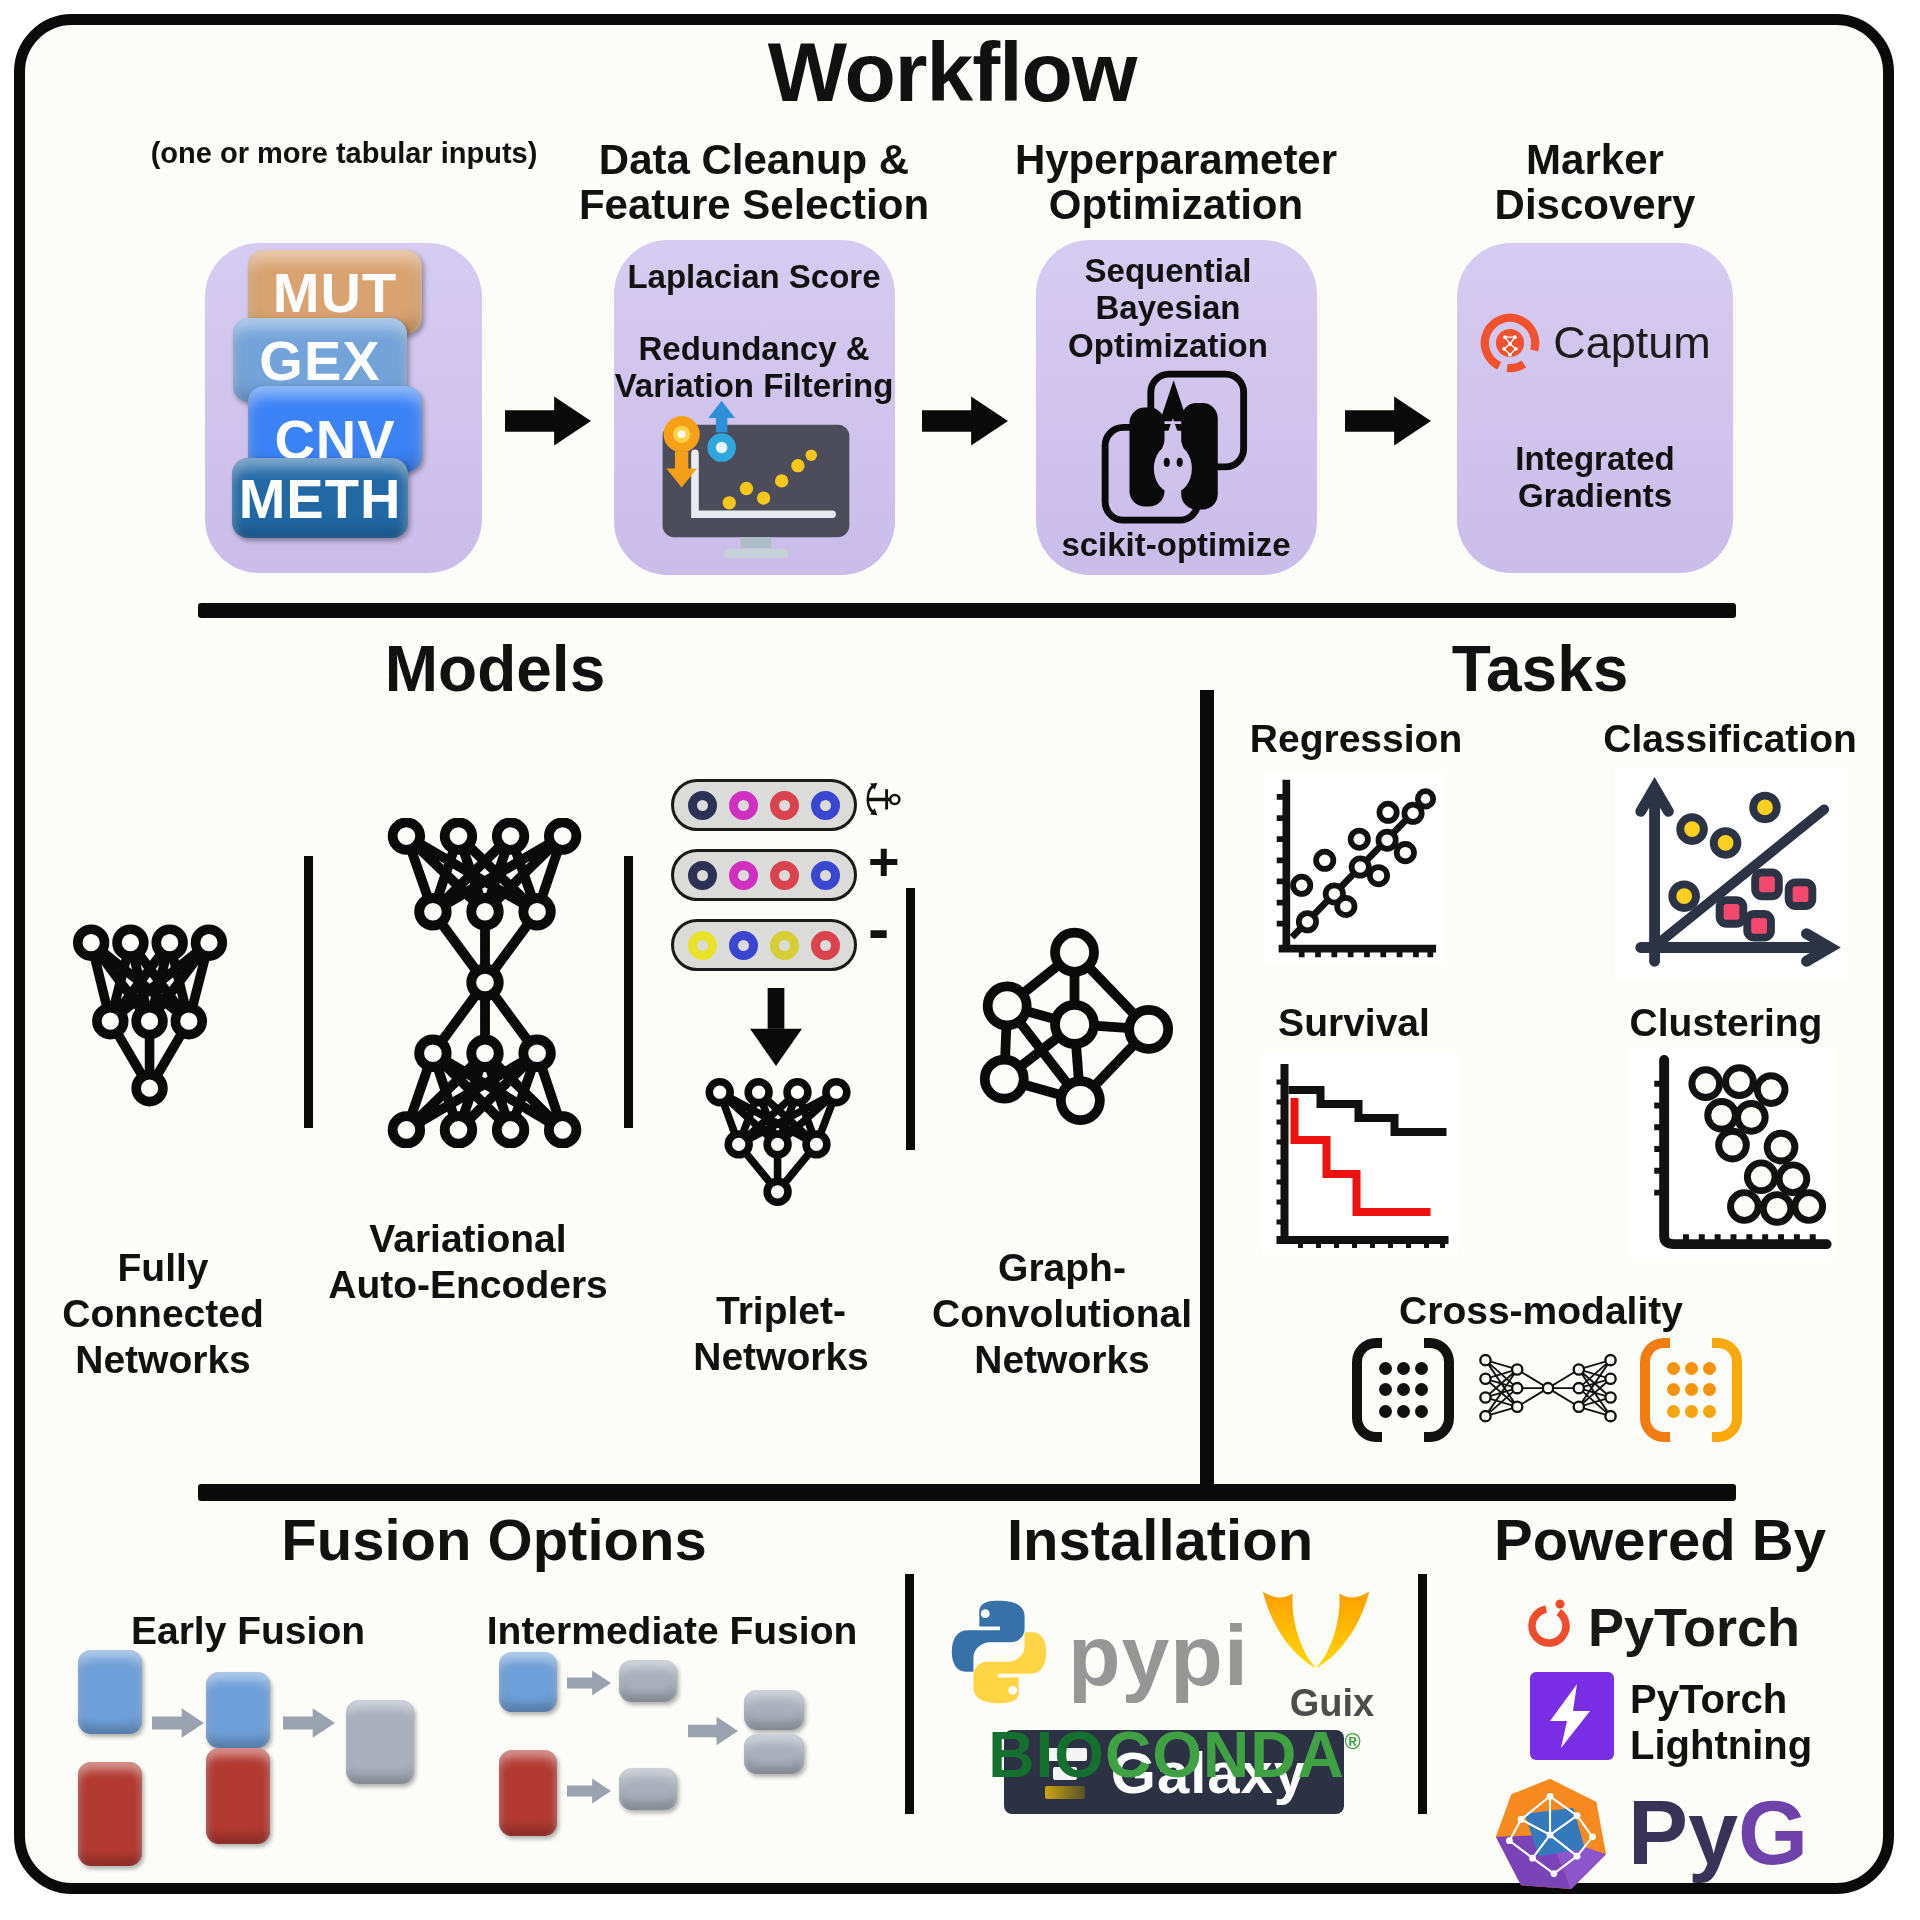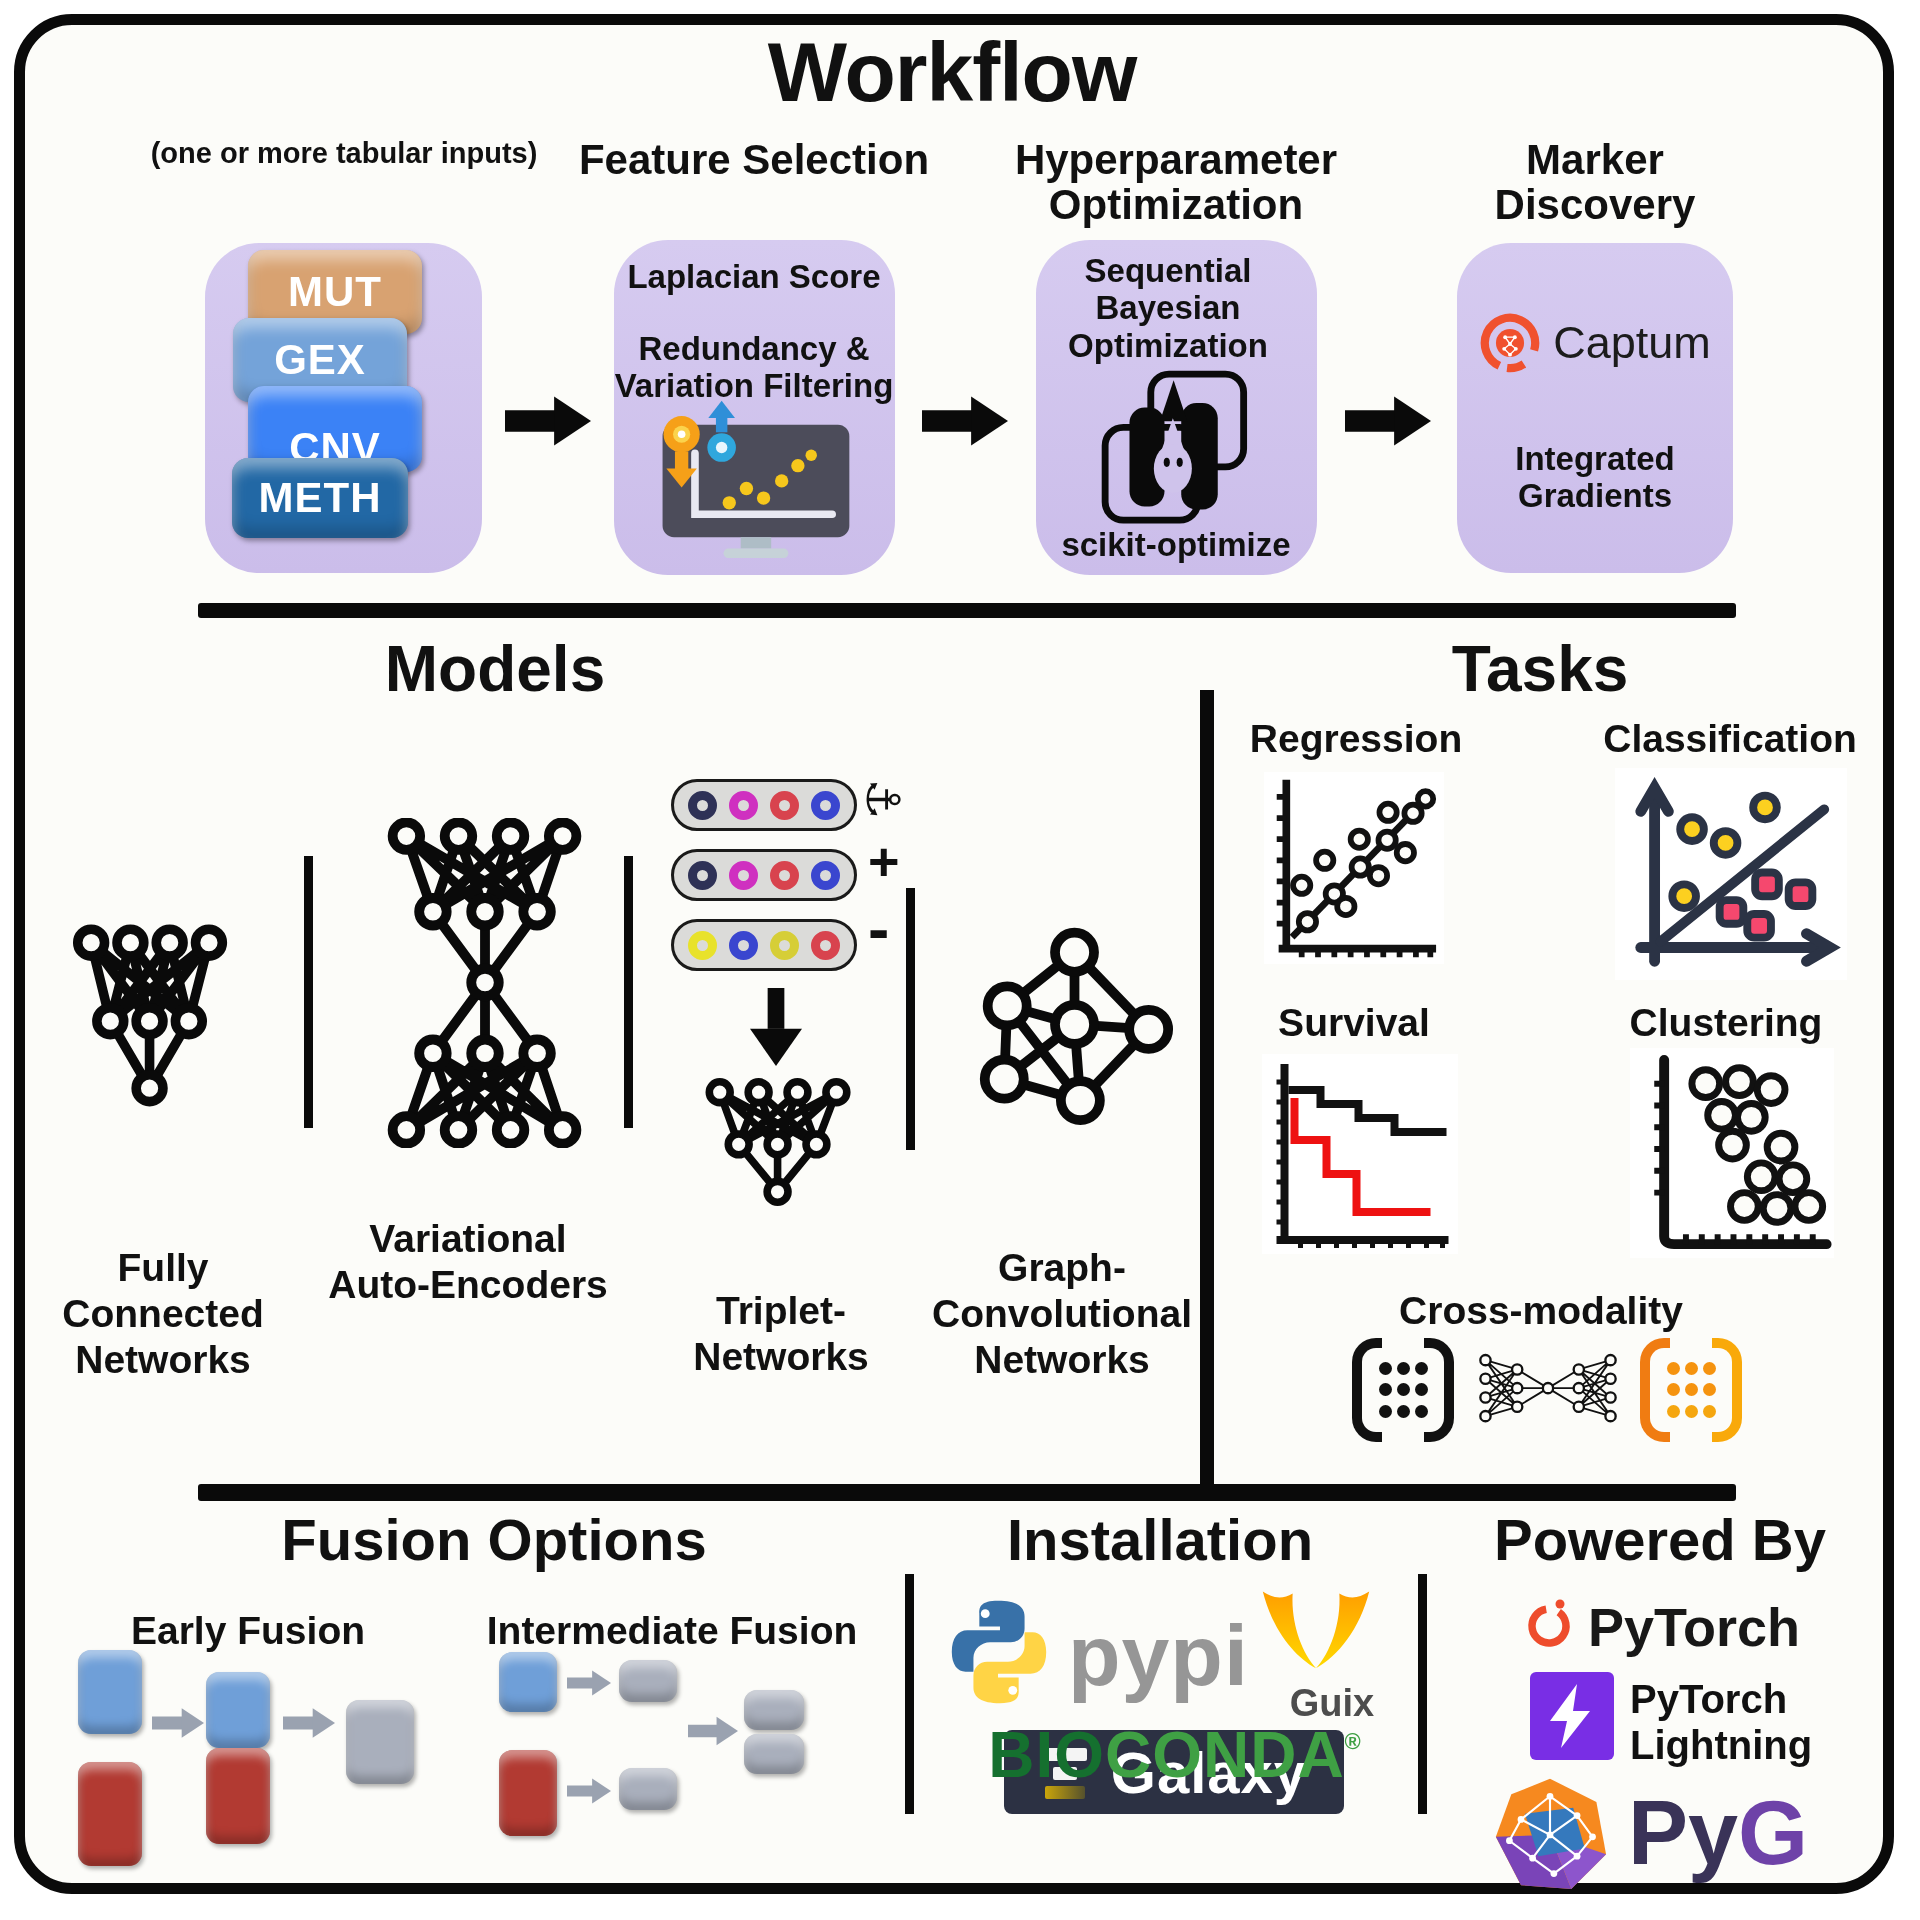--- a/index.html
+++ b/index.html
@@ -11,21 +11,21 @@
   
   .t-main{font-size:84px;font-weight:700;letter-spacing:-1px;white-space:nowrap;}
   .t-sec{font-size:64px;font-weight:700;white-space:nowrap;}
   .t-sub{font-size:58px;font-weight:700;white-space:nowrap;}
   .wf-h{font-size:42px;font-weight:700;line-height:1.06;text-align:center;white-space:nowrap;}
   .wf-h .small{font-size:29px;font-weight:700;}
   .pbox{position:absolute;background:linear-gradient(180deg,#d6cbf0,#cbbdea);border-radius:54px;}
   .pbox-txt{font-size:33px;font-weight:700;text-align:center;line-height:1.13;}
   .lbl{font-size:39px;font-weight:700;text-align:center;line-height:1.18;white-space:nowrap;}
   .card{position:absolute;border-radius:16px;display:flex;align-items:center;justify-content:center;
-    color:#fff;font-size:42px;font-weight:700;letter-spacing:1px;
+    color:#fff;font-size:56px;font-weight:700;letter-spacing:1px;
     box-shadow:2px 3px 5px rgba(0,0,0,.35), inset 0 10px 14px rgba(255,255,255,.45), inset 0 -10px 14px rgba(0,0,0,.18);}
   .c-mut{background:#d8a271;}
   .c-gex{background:#74a3d9;}
   .c-cnv{background:#3b82f6;align-items:flex-end;}
   .c-meth{background:#2268a5;}
   .vdiv{position:absolute;background:#0a0a0a;}
   .hdiv{position:absolute;background:#0a0a0a;border-radius:3px;}
   
   .pill{position:absolute;width:186px;height:52px;background:#dbdbd9;border:3px solid #1a1a1a;
     border-radius:26px;display:flex;align-items:center;justify-content:center;gap:12px;box-sizing:border-box;}
@@ -57,20 +57,21 @@
 <body>
 
 <div class="frame"></div>
 
 <div class="abs cx t-main" style="left:952px;top:24px">Workflow</div>
 
 <div class="abs cx wf-h" style="left:344px;top:138px">
   <div class="small">(one or more tabular inputs)</div>
 </div>
 <div class="abs cx wf-h" style="left:754px;top:138px">
+  <div>Data Cleanup &amp;</div>
   <div>Feature Selection</div>
 </div>
 <div class="abs cx wf-h" style="left:1176px;top:138px">
   <div>Hyperparameter</div>
   <div>Optimization</div>
 </div>
 <div class="abs cx wf-h" style="left:1595px;top:138px">
   <div>Marker</div>
   <div>Discovery</div>
 </div>

